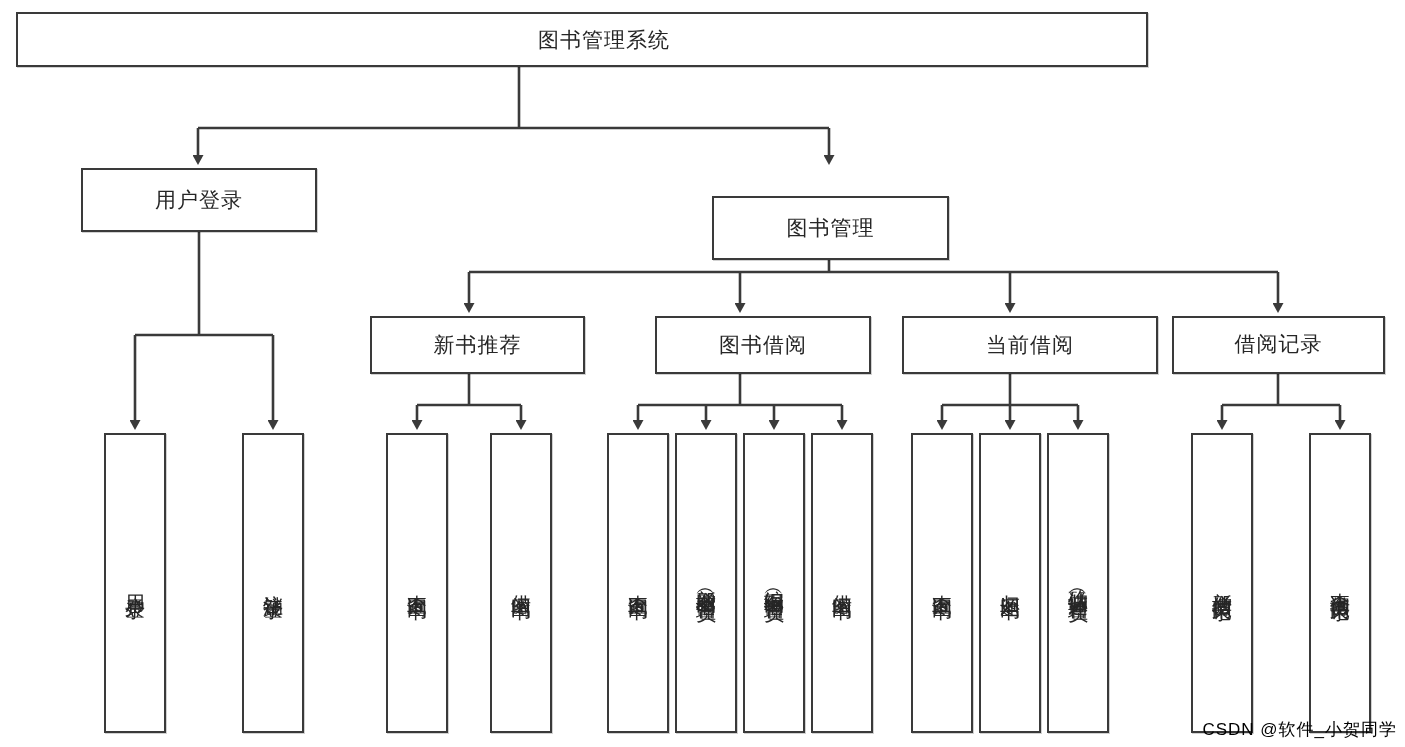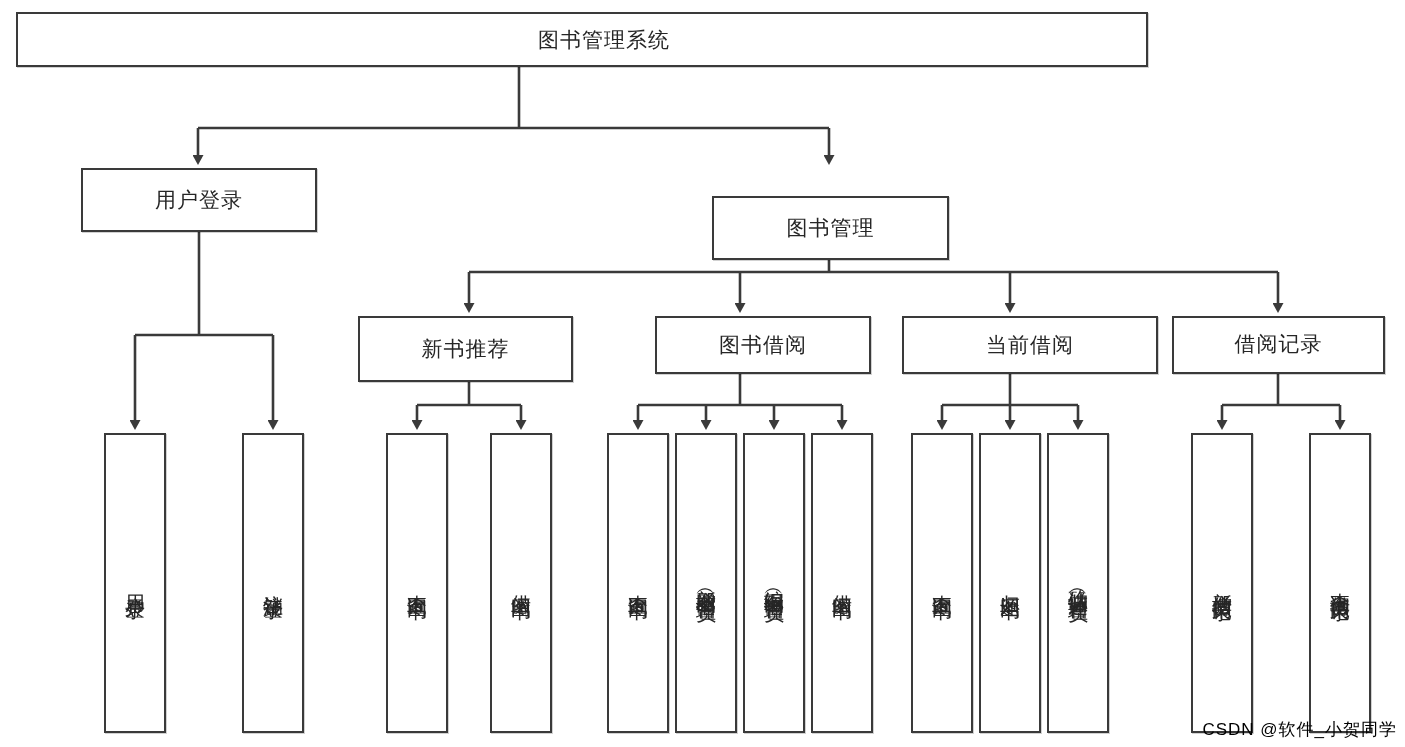--- a/index.html
+++ b/index.html
@@ -126,21 +126,21 @@
     <span>图书管理系统</span>
   </div>
 
   <div class="node horiz" style="left:81px; top:168px; width:236px; height:64px;">
     <span>用户登录</span>
   </div>
   <div class="node horiz" style="left:712px; top:168px; width:237px; height:64px;margin-top:28px;">
     <span>图书管理</span>
   </div>
 
-  <div class="node horiz" style="left:358px; top:316px; width:215px; height:66px;">
+  <div class="node horiz" style="left:370px; top:316px; width:215px; height:58px;">
     <span>新书推荐</span>
   </div>
   <div class="node horiz" style="left:632px; top:316px; width:216px; height:58px;margin-left:23px;">
     <span>图书借阅</span>
   </div>
   <div class="node horiz" style="left:902px; top:316px; width:256px; height:58px;align-items:center;">
     <span>当前借阅</span>
   </div>
   <div class="node horiz" style="left:1172px; top:316px; width:213px; height:58px;font-family:Liberation Serif, serif;">
     <span>借阅记录</span>

